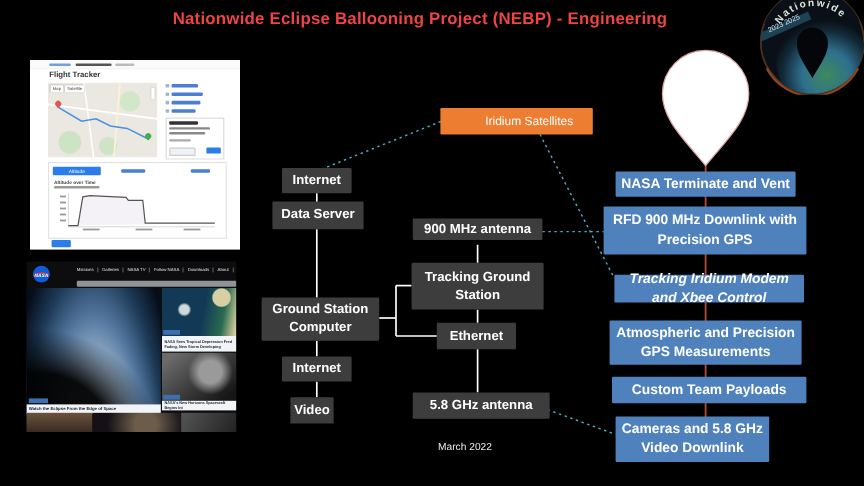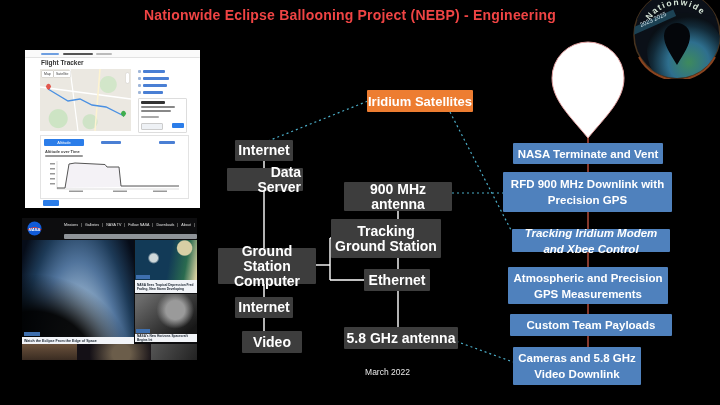--- a/index.html
+++ b/index.html
@@ -5,25 +5,25 @@
   html,body{margin:0;padding:0;background:#000;}
   body{width:720px;height:405px;position:relative;overflow:hidden;
        font-family:"Liberation Sans",sans-serif;-webkit-font-smoothing:antialiased;}
   .abs{position:absolute;}
   
   .slide-title{left:0;top:7px;width:700px;text-align:center;color:#ef4444;
                font-size:14px;font-weight:bold;letter-spacing:.2px;}
   .footer{left:300px;top:367px;width:175px;text-align:center;color:#e8e8e8;
           font-size:8.5px;line-height:11px;}
   
-  .gbox{background:#3d3d3d;color:#fff;font-weight:bold;font-size:14px;line-height:15px;
+  .gbox{background:#3d3d3d;color:#fff;font-weight:bold;font-size:11px;line-height:15px;
         display:flex;align-items:center;justify-content:center;text-align:center;
         border-radius:1px;z-index:3;padding:1px 2px;box-sizing:border-box;}
-  .obox{background:#ED7D31;color:#fff;font-weight:bold;font-size:13px;
-        display:flex;align-items:center;justify-content:center;z-index:3;border-radius:1px;}
+  .obox{background:#ED7D31;color:#fff;font-weight:normal;font-size:10px;
+        display:flex;align-items:center;justify-content:center;z-index:3;border-radius:1px;padding-left:21px;}
   .bbox{background:#4F81BD;color:#fff;font-weight:bold;font-size:11.5px;line-height:16px;
         display:flex;align-items:center;justify-content:center;text-align:center;
         z-index:3;border-radius:1px;padding:1px 4px;box-sizing:border-box;}
   
   .ft-card{left:25px;top:50px;width:175px;height:158px;background:#fff;z-index:2;
            font-family:"Liberation Sans",sans-serif;overflow:hidden;}
   .bar{position:absolute;border-radius:1px;}
   .ft-head{position:absolute;left:16px;top:9px;font-size:6.5px;font-weight:bold;color:#333;}
   .map{position:absolute;left:15px;top:19px;width:91px;height:62px;overflow:hidden;
        background:
@@ -87,23 +87,23 @@
     <path d="M447,338 L513,362"></path>
   </g>
   <path d="M588,136 V360" stroke="#B34B3B" stroke-width="1.5"></path>
   <path d="M588,138 C570,116 552,100 552,78 A36,36 0 1 1 624,78 C624,100 606,116 588,138 Z" fill="#ffffff" stroke="#E2A1A1" stroke-width="1"></path>
 </svg>
 
 <div class="abs gbox" style="left:235px;top:140px;width:58px;height:21px;">Internet</div>
 <div class="abs gbox" style="left:227px;top:168px;width:76px;height:23px;text-align:right;">Data Server</div>
 <div class="abs gbox" style="left:218px;top:248px;width:98px;height:36px;">Ground Station Computer</div>
 <div class="abs gbox" style="left:235px;top:297px;width:58px;height:21px;">Internet</div>
-<div class="abs gbox" style="left:242px;top:331px;width:60px;height:22px;">Video</div>
-<div class="abs gbox" style="left:344px;top:182px;width:108px;height:29px;">900 MHz antenna</div>
-<div class="abs gbox" style="left:331px;top:219px;width:110px;height:39px;">Tracking Ground Station</div>
+<div class="abs gbox" style="left:242px;top:331px;width:36px;height:22px;">Video</div>
+<div class="abs gbox" style="left:344px;top:182px;width:108px;height:18px;">900 MHz antenna</div>
+<div class="abs gbox" style="left:343px;top:219px;width:110px;height:39px;">Tracking Ground Station</div>
 <div class="abs gbox" style="left:364px;top:269px;width:66px;height:22px;">Ethernet</div>
 <div class="abs gbox" style="left:344px;top:327px;width:114px;height:22px;">5.8 GHz antenna</div>
 
 <div class="abs obox" style="left:367px;top:90px;width:106px;height:22px;">Iridium Satellites</div>
 
 <div class="abs bbox" style="left:513px;top:143px;width:150px;height:21px;">NASA Terminate and Vent</div>
 <div class="abs bbox" style="left:503px;top:172px;width:169px;height:40px;">RFD 900 MHz Downlink with Precision GPS</div>
 <div class="abs bbox" style="left:512px;top:229px;width:158px;height:23px;font-style:italic;">Tracking Iridium Modem and Xbee Control</div>
 <div class="abs bbox" style="left:508px;top:267px;width:160px;height:37px;">Atmospheric and Precision GPS Measurements</div>
 <div class="abs bbox" style="left:510px;top:314px;width:162px;height:22px;">Custom Team Payloads</div>

